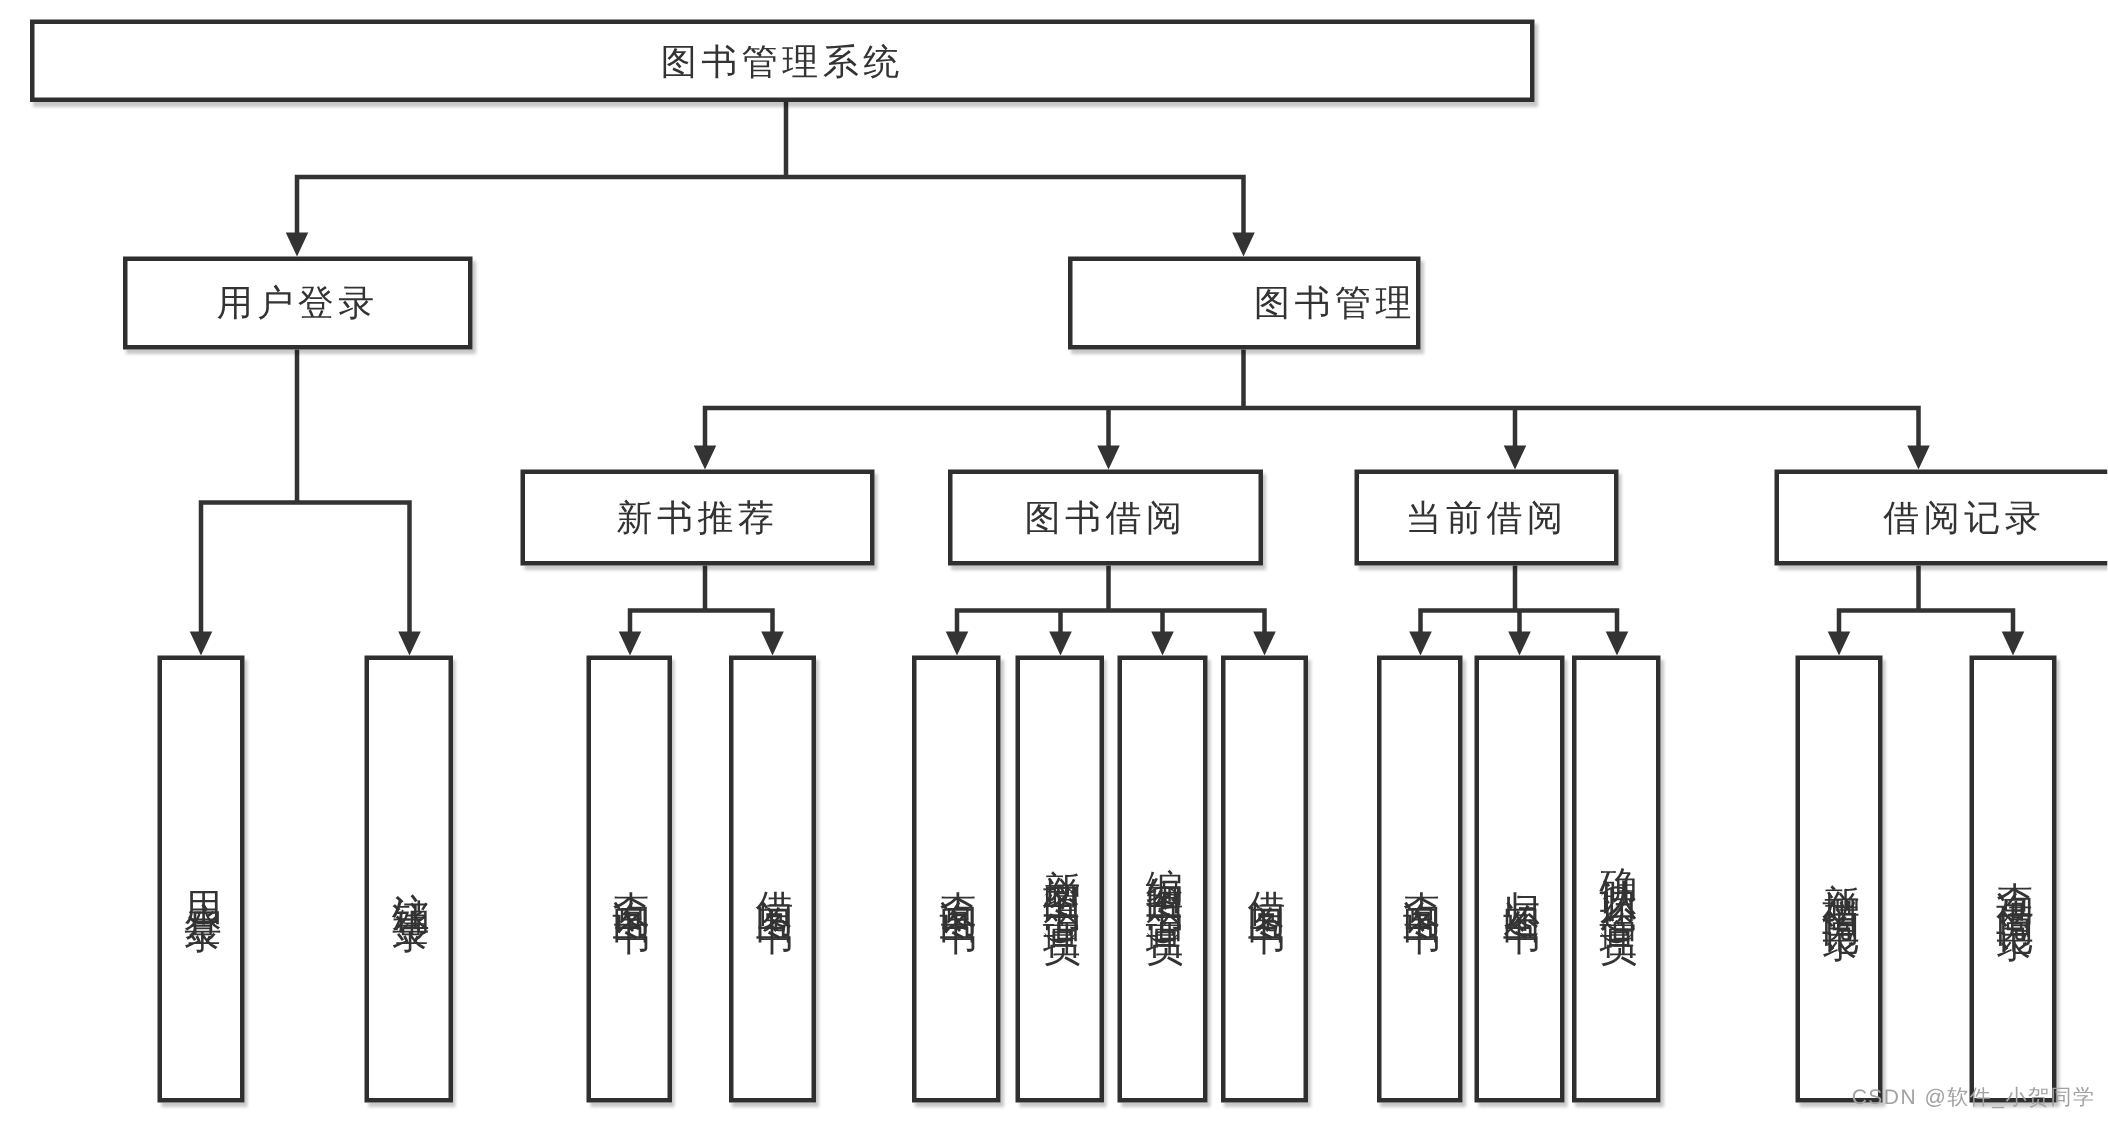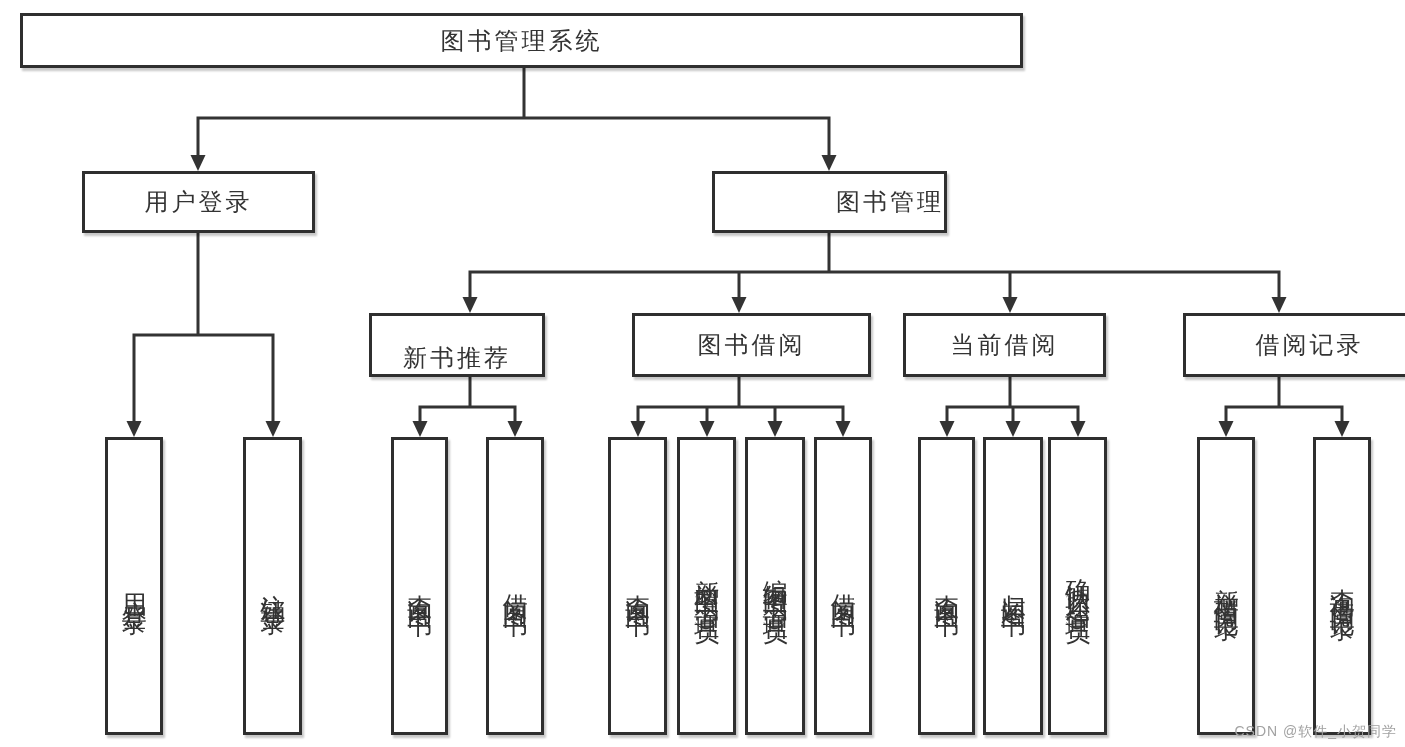--- a/index.html
+++ b/index.html
@@ -126,27 +126,27 @@
     <span class="label">图书管理系统</span>
   </div>
 
   <div class="box h" style="left:82px; top:171px; width:233px; height:62px;">
     <span class="label">用户登录</span>
   </div>
   <div class="box h" style="left:712px; top:171px; width:235px; height:62px;justify-content:flex-end;">
     <span class="label">图书管理</span>
   </div>
 
-  <div class="box h lvl3" style="left:369px; width:176px;align-items:flex-end;">
+  <div class="box h lvl3" style="left:347px; width:236px;">
     <span class="label">新书推荐</span>
   </div>
-  <div class="box h lvl3" style="left:632px; width:239px;">
+  <div class="box h lvl3" style="left:632px; width:210px;">
     <span class="label">图书借阅</span>
   </div>
-  <div class="box h lvl3" style="left:903px; width:203px;">
+  <div class="box h lvl3" style="left:903px; width:176px;">
     <span class="label">当前借阅</span>
   </div>
   <div class="box h lvl3" style="left:1172px; width:253px;margin-left:11px;">
     <span class="label">借阅记录</span>
   </div>
 
   <div class="box v leaf" style="left:105px; width:58px;">
     <span class="label">用户登录</span>
   </div>
   <div class="box v leaf" style="left:243px; width:59px;">

